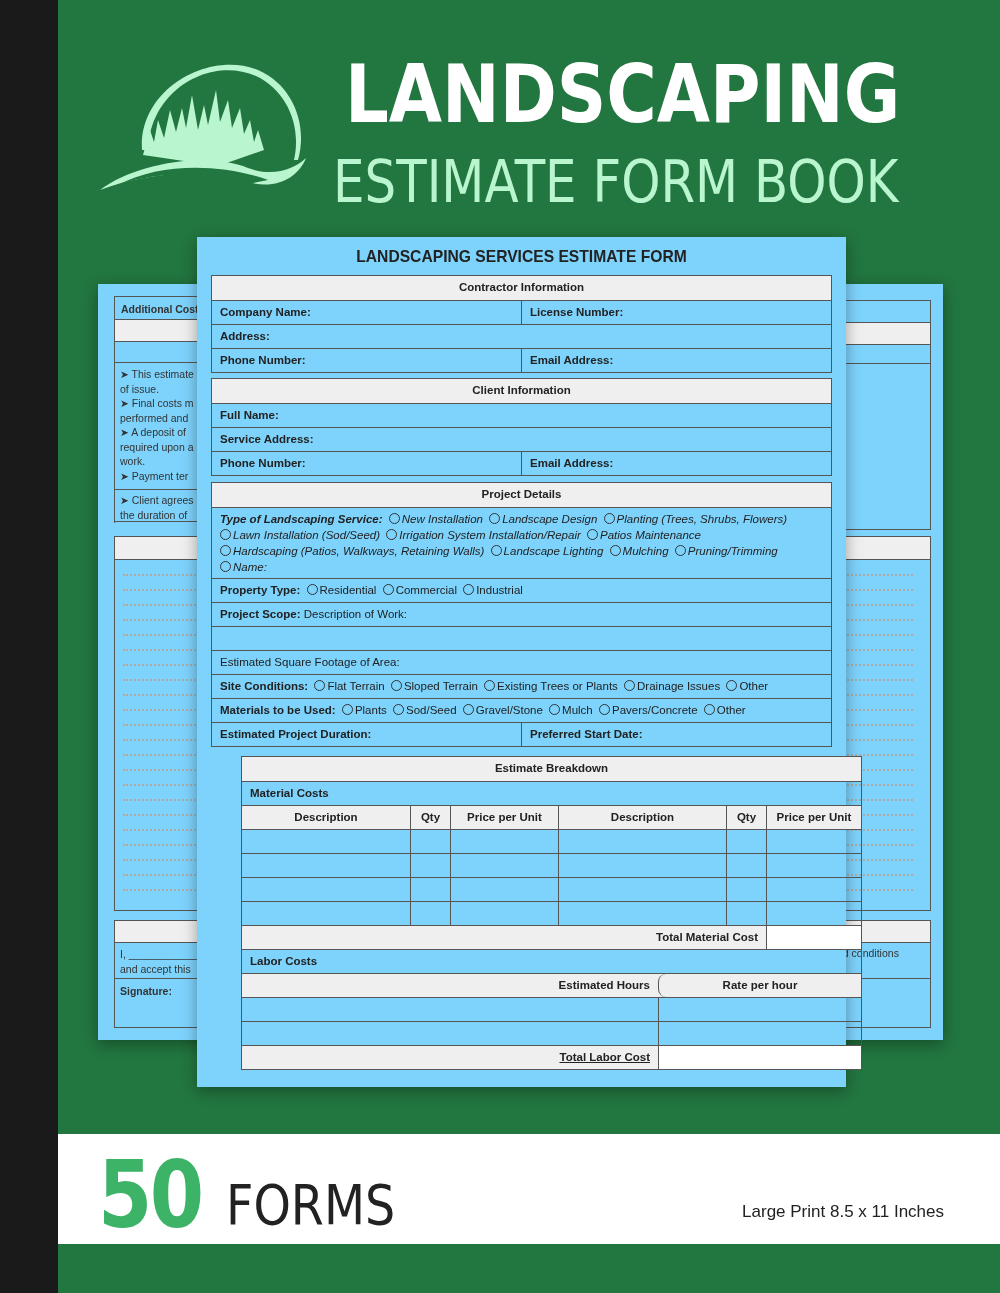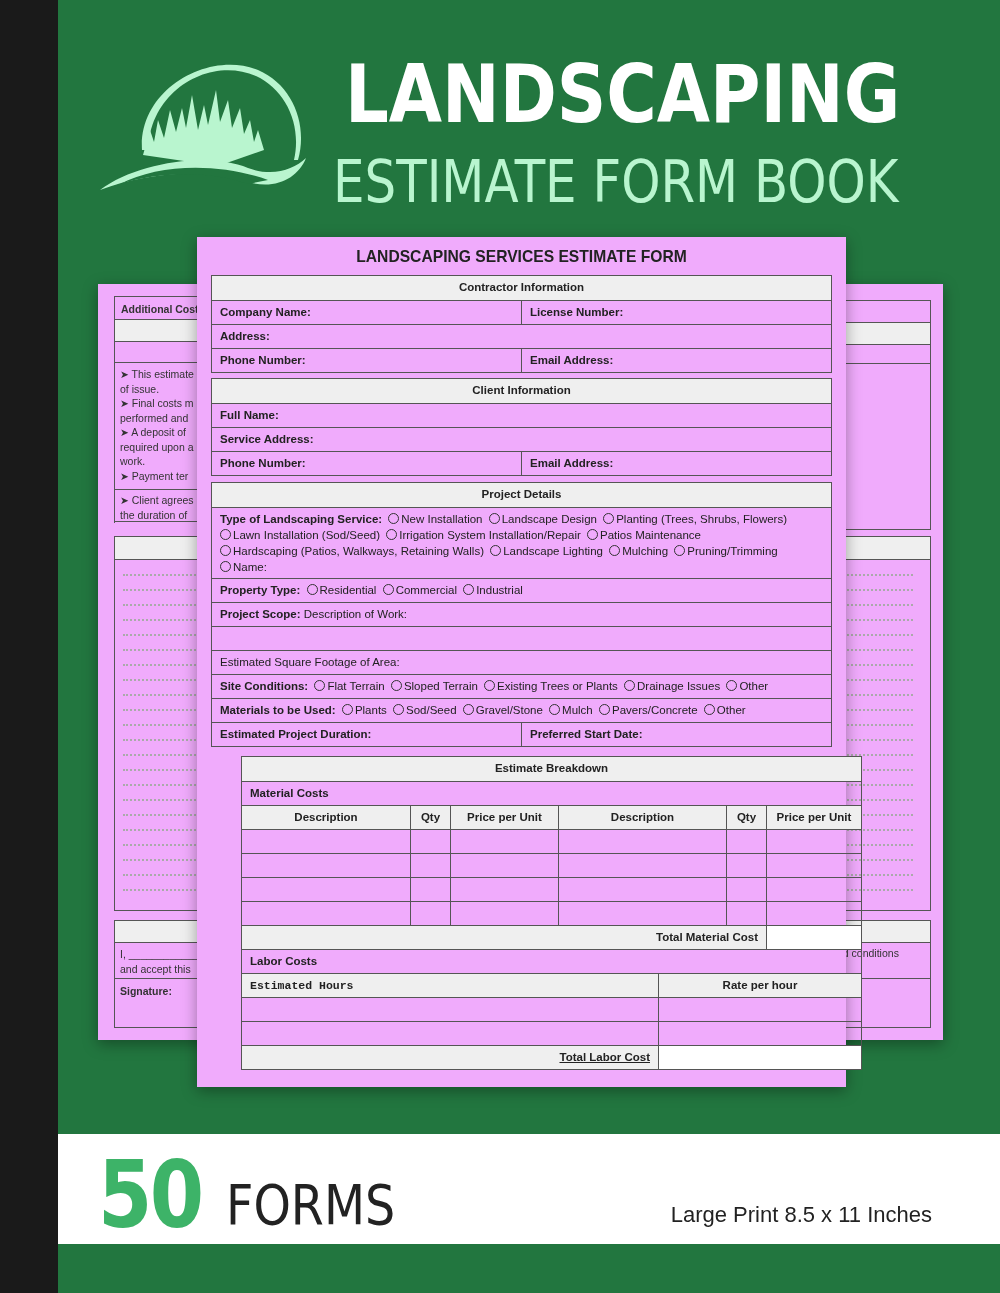--- a/index.html
+++ b/index.html
@@ -8,49 +8,49 @@
 
   .spine { position: absolute; left: 0; top: 0; width: 58px; height: 1293px; background: #1a1a1a; }
   .cover { position: absolute; left: 58px; top: 0; width: 942px; height: 1293px; background: #22763f; }
 
   
   .logo { position: absolute; left: 98px; top: 50px; width: 212px; height: 150px; }
   .title-main { position: absolute; left: 345px; top: 48px; font-size: 80px; font-weight: bold; color: #ffffff; letter-spacing: 0px; transform: scaleX(0.86); transform-origin: left top; white-space: nowrap; font-family: "DejaVu Sans", sans-serif; }
   .title-sub { position: absolute; left: 333px; top: 148px; font-size: 58px; color: #b9f5cf; transform: scaleX(0.86); transform-origin: left top; white-space: nowrap; font-family: "DejaVu Sans", sans-serif; }
 
   
-  .page { position: absolute; background: #f0abfc; box-shadow: 0 4px 14px rgba(0,0,0,0.35); }
+  .page { position: absolute; background: #7dd3fc; box-shadow: 0 4px 14px rgba(0,0,0,0.35); }
   .back-left { left: 98px; top: 284px; width: 140px; height: 756px; overflow: hidden; }
   .back-right { left: 800px; top: 284px; width: 143px; height: 756px; overflow: hidden; }
   .bp-box { position: absolute; border: 1.5px solid #555; }
   .bp-grey { background: #efefef; }
   .bp-text { font-size: 10.5px; color: #333; line-height: 14.5px; white-space: nowrap; }
   .bp-dots { position: absolute; height: 1px; border-top: 2px dotted #aaa; }
 
   
   .front { left: 197px; top: 237px; width: 649px; height: 850px; padding: 0; }
   .form-title { position: absolute; top: 10px; left: 0; width: 649px; text-align: center; font-size: 17px; font-weight: bold; color: #222; transform: scaleX(0.92); }
   .sec { position: absolute; left: 14px; width: 621px; border: 1.5px solid #555; }
   .row { display: flex; border-top: 1.5px solid #555; min-height: 24px; }
   .row:first-child { border-top: none; }
   .cell { flex: 1; padding: 4px 8px; font-size: 11.5px; color: #222; line-height: 15px; white-space: nowrap; overflow: hidden; }
   .cell + .cell { border-left: 1.5px solid #555; }
   .hdr { background: #efefef; justify-content: center; }
   .hdr .cell { text-align: center; font-weight: bold; }
   .b { font-weight: bold; }
   .radio { display: inline-block; width: 11px; height: 11px; border: 1px solid #333; border-radius: 50%; vertical-align: -1px; margin: 0 2px 0 3px; }
-  .multi .cell { white-space: normal; line-height: 16px; }
+  .multi .cell { white-space: normal; line-height: 16px; font-style: italic; }
   .grey { background: #efefef; }
   .right { text-align: right; font-weight: bold; }
 
   
   .banner { position: absolute; left: 58px; top: 1134px; width: 942px; height: 110px; background: #ffffff; }
   .num { position: absolute; left: 40px; top: 8px; font-size: 92px; font-weight: bold; color: #3db368; font-family: "DejaVu Sans", sans-serif; transform: scaleX(0.85); transform-origin: left top; letter-spacing: -3px; }
   .forms { position: absolute; left: 168px; top: 38px; font-size: 56px; color: #222; font-family: "DejaVu Sans", sans-serif; transform: scaleX(0.85); transform-origin: left top; }
-  .size { position: absolute; right: 68px; top: 68px; font-size: 22px; color: #222; font-family: "Liberation Sans", sans-serif; margin-left: 40px; }
+  .size { position: absolute; right: 56px; top: 68px; font-size: 17px; color: #222; font-family: "Liberation Sans", sans-serif; margin-left: 40px; }
 </style>
 </head>
 <body>
 
 <div class="spine"></div>
 <div class="cover"></div>
 
 <svg class="logo" viewBox="0 0 212 150">
   <path d="M18 120 A 90 90 0 0 1 190 110" fill="none" stroke="#b9f5cf" stroke-width="0"></path>
   <path d="M44 100 C 40 40, 110 0, 160 20 C 195 35, 210 75, 200 110 L 196 110 C 204 75, 188 40, 158 26 C 112 6, 52 40, 50 100 Z" fill="#b9f5cf"></path>
@@ -305,22 +305,22 @@
         <div class="cell"></div>
     </div>
     <div class="row grey">
       <div class="cell right" style="flex:0 0 524px;">Total Material Cost</div>
       <div class="cell" style="background:#fff;"></div>
     </div>
     <div class="row">
         <div class="cell b">Labor Costs</div>
       </div>
     <div class="row grey">
-      <div class="cell b" style="flex:0 0 416px;text-align:left;font-family:Liberation Mono, monospace;">Estimated Hours</div>
-      <div class="cell b" style="text-align:center;">Rate per hour</div>
+      <div class="cell b" style="flex:0 0 416px;text-align:right;">Estimated Hours</div>
+      <div class="cell b" style="text-align:center;border-radius:8px;">Rate per hour</div>
     </div>
     <div class="row">
       <div class="cell" style="flex:0 0 416px;"></div>
         <div class="cell"></div>
     </div>
     <div class="row">
       <div class="cell" style="flex:0 0 416px;"></div>
         <div class="cell"></div>
     </div>
     <div class="row grey">

